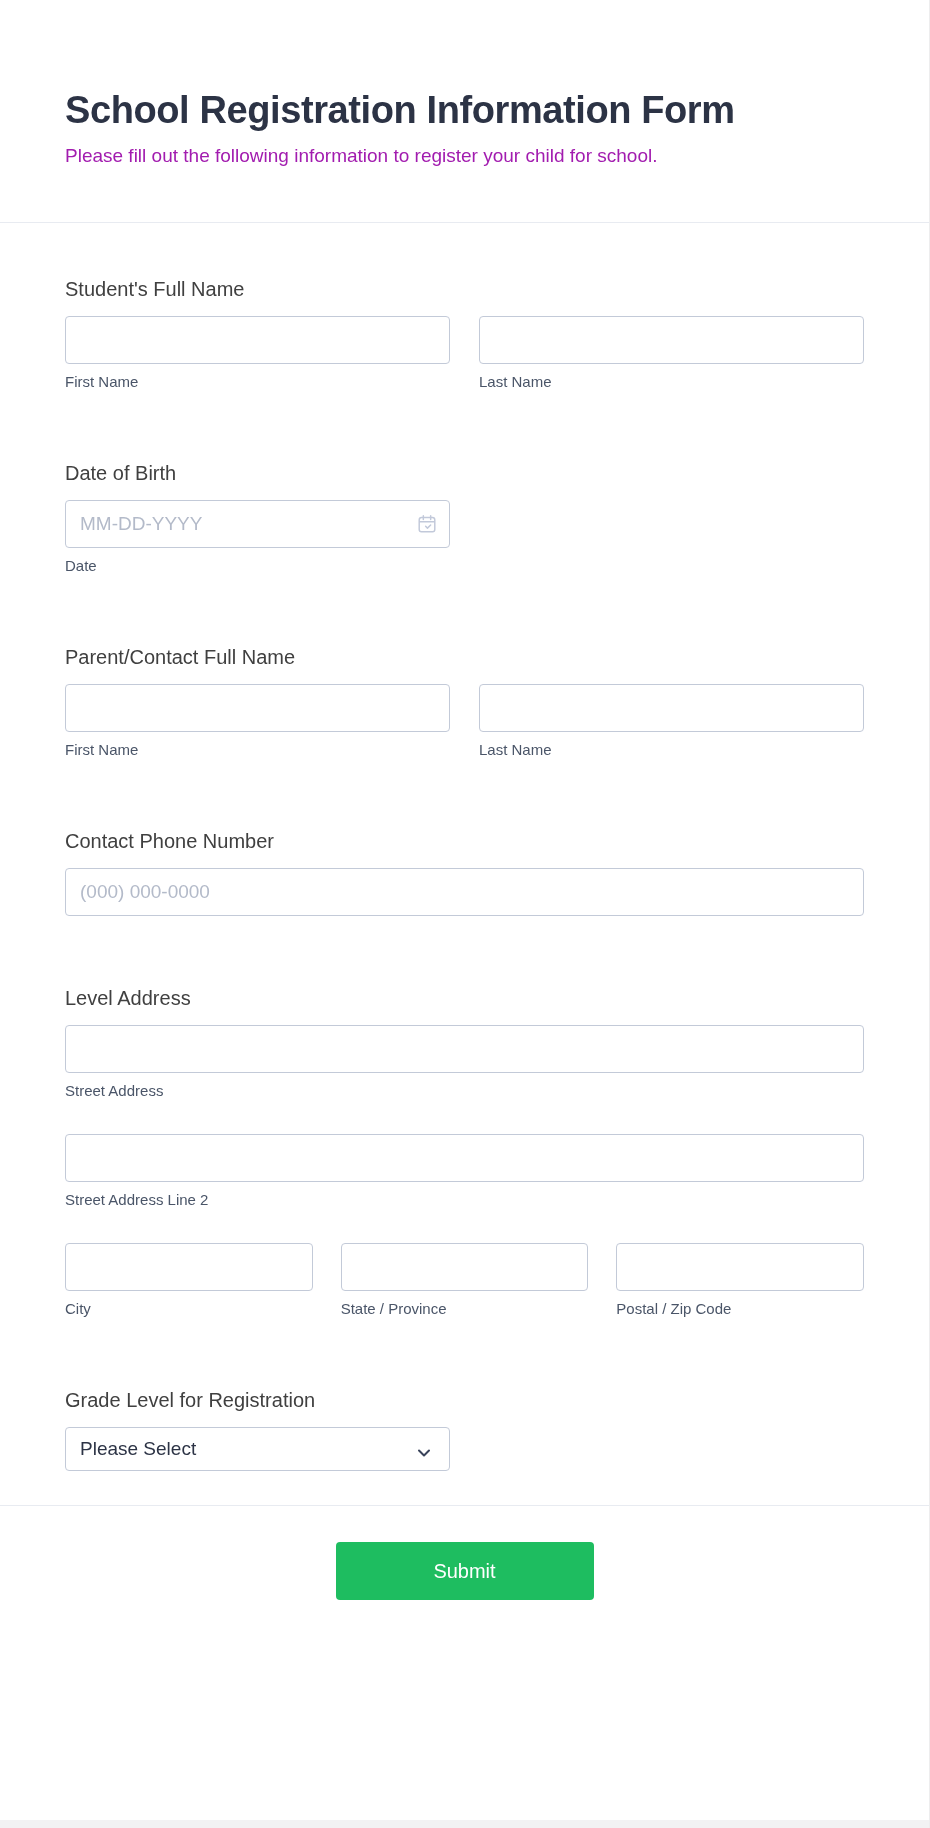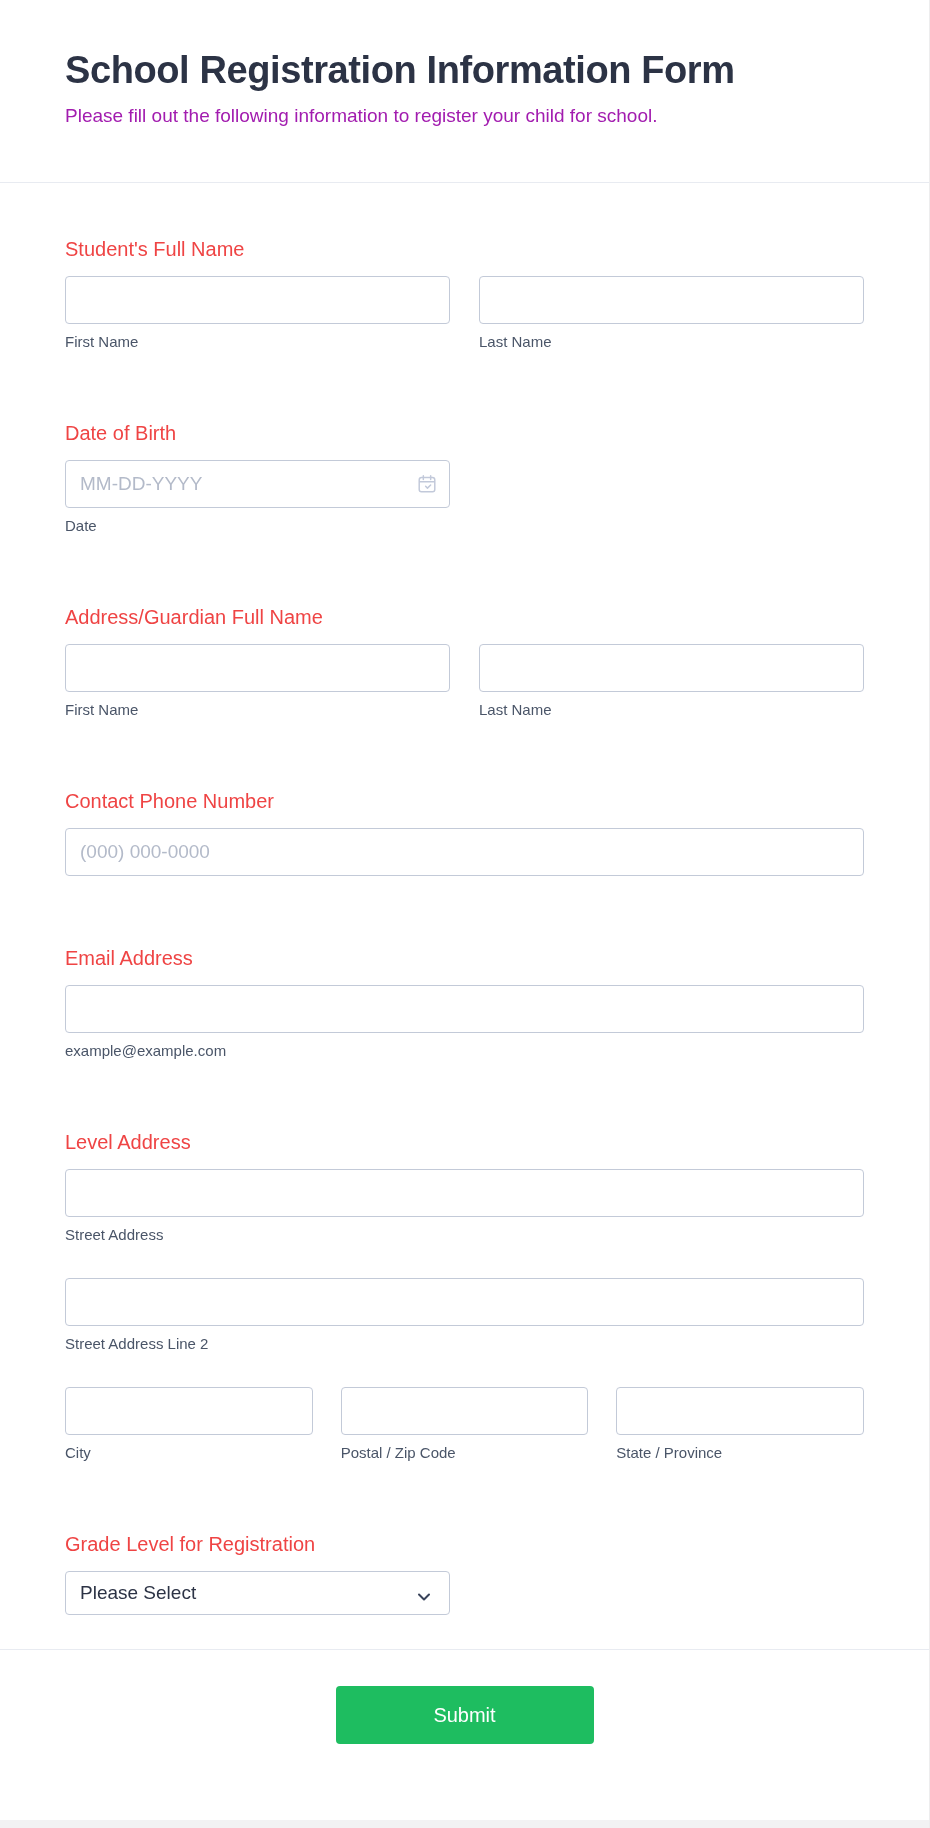--- a/index.html
+++ b/index.html
@@ -15,20 +15,21 @@
     position: relative;
     width: 930px; height: 1828px;
     background: #ffffff;
     border-right: 1px solid #ededee;
     overflow: hidden;
   }
   
   .form-header {
     padding: 46px 65px 0 65px;
     border-bottom: 1px solid #e8ebf1;
+    margin-top: 40px;
   }
   .form-title {
     margin: 0 0 10px 0;
     font-size: 38px;
     line-height: 48px;
     font-weight: 700;
     letter-spacing: -0.4px;
     color: #2c3345;
   }
   .form-subtitle {
@@ -38,21 +39,21 @@
     color: #a21caf;
   }
   
   .form-body { padding: 52px 65px 0 65px; }
   .question { margin-bottom: 68px; }
   .question.last { margin-bottom: 0; }
   .q-label {
     font-size: 20px;
     line-height: 28px;
     font-weight: 500;
-    color: #ef4444;
+    color: #404040;
     margin-bottom: 13px;
   }
   .two-col { display: grid; grid-template-columns: 1fr 1fr; column-gap: 30px; gap: 29px; }
   .three-col { display: grid; grid-template-columns: 1fr 1fr 1fr; column-gap: 28px; }
   .half { width: calc(50% - 15px); }
   .text-input {
     width: 100%;
     height: 48px;
     border: 1px solid #c3cad8;
     border-radius: 4px;
@@ -152,43 +153,38 @@
           <line x1="8" y1="3" x2="8" y2="7"></line>
           <line x1="16" y1="3" x2="16" y2="7"></line>
           <line x1="4" y1="9.5" x2="20" y2="9.5"></line>
           <polyline points="10.5,14.5 12.5,16.5 16,13"></polyline>
         </svg>
       </div>
       <div class="sublabel">Date</div>
     </div>
 
     <div class="question">
-      <div class="q-label">Address/Guardian Full Name</div>
+      <div class="q-label">Parent/Contact Full Name</div>
       <div class="two-col">
         <div>
           <input class="text-input" type="text" style="">
           <div class="sublabel">First Name</div>
         </div>
         <div>
           <input class="text-input" type="text" style="">
           <div class="sublabel">Last Name</div>
         </div>
       </div>
     </div>
 
     <div class="question">
       <div class="q-label">Contact Phone Number</div>
       <input class="text-input half" type="text" placeholder="(000) 000-0000" style="">
     </div>
 
-    <div class="question">
-      <div class="q-label">Email Address</div>
-      <input class="text-input half" type="text" style="">
-      <div class="sublabel">example@example.com</div>
-    </div>
 
     <div class="question">
       <div class="q-label">Level Address</div>
 
       <div class="addr-row">
         <input class="text-input" type="text" style="">
         <div class="sublabel">Street Address</div>
       </div>
 
       <div class="addr-row">
@@ -196,25 +192,25 @@
         <div class="sublabel">Street Address Line 2</div>
       </div>
 
       <div class="three-col addr-row last">
         <div>
           <input class="text-input" type="text" style="">
           <div class="sublabel">City</div>
         </div>
         <div>
           <input class="text-input" type="text" style="">
+          <div class="sublabel">State / Province</div>
+        </div>
+        <div>
+          <input class="text-input" type="text" style="">
           <div class="sublabel">Postal / Zip Code</div>
-        </div>
-        <div>
-          <input class="text-input" type="text" style="">
-          <div class="sublabel">State / Province</div>
         </div>
       </div>
     </div>
 
     <div class="question last">
       <div class="q-label">Grade Level for Registration</div>
       <div class="select" role="combobox" aria-expanded="false">
         <span>Please Select</span>
         <svg class="chevron-icon" viewBox="0 0 16 16" fill="none" stroke="#39435a" stroke-width="2" stroke-linecap="round" stroke-linejoin="round">
           <polyline points="3,5.5 8,10.5 13,5.5"></polyline>

